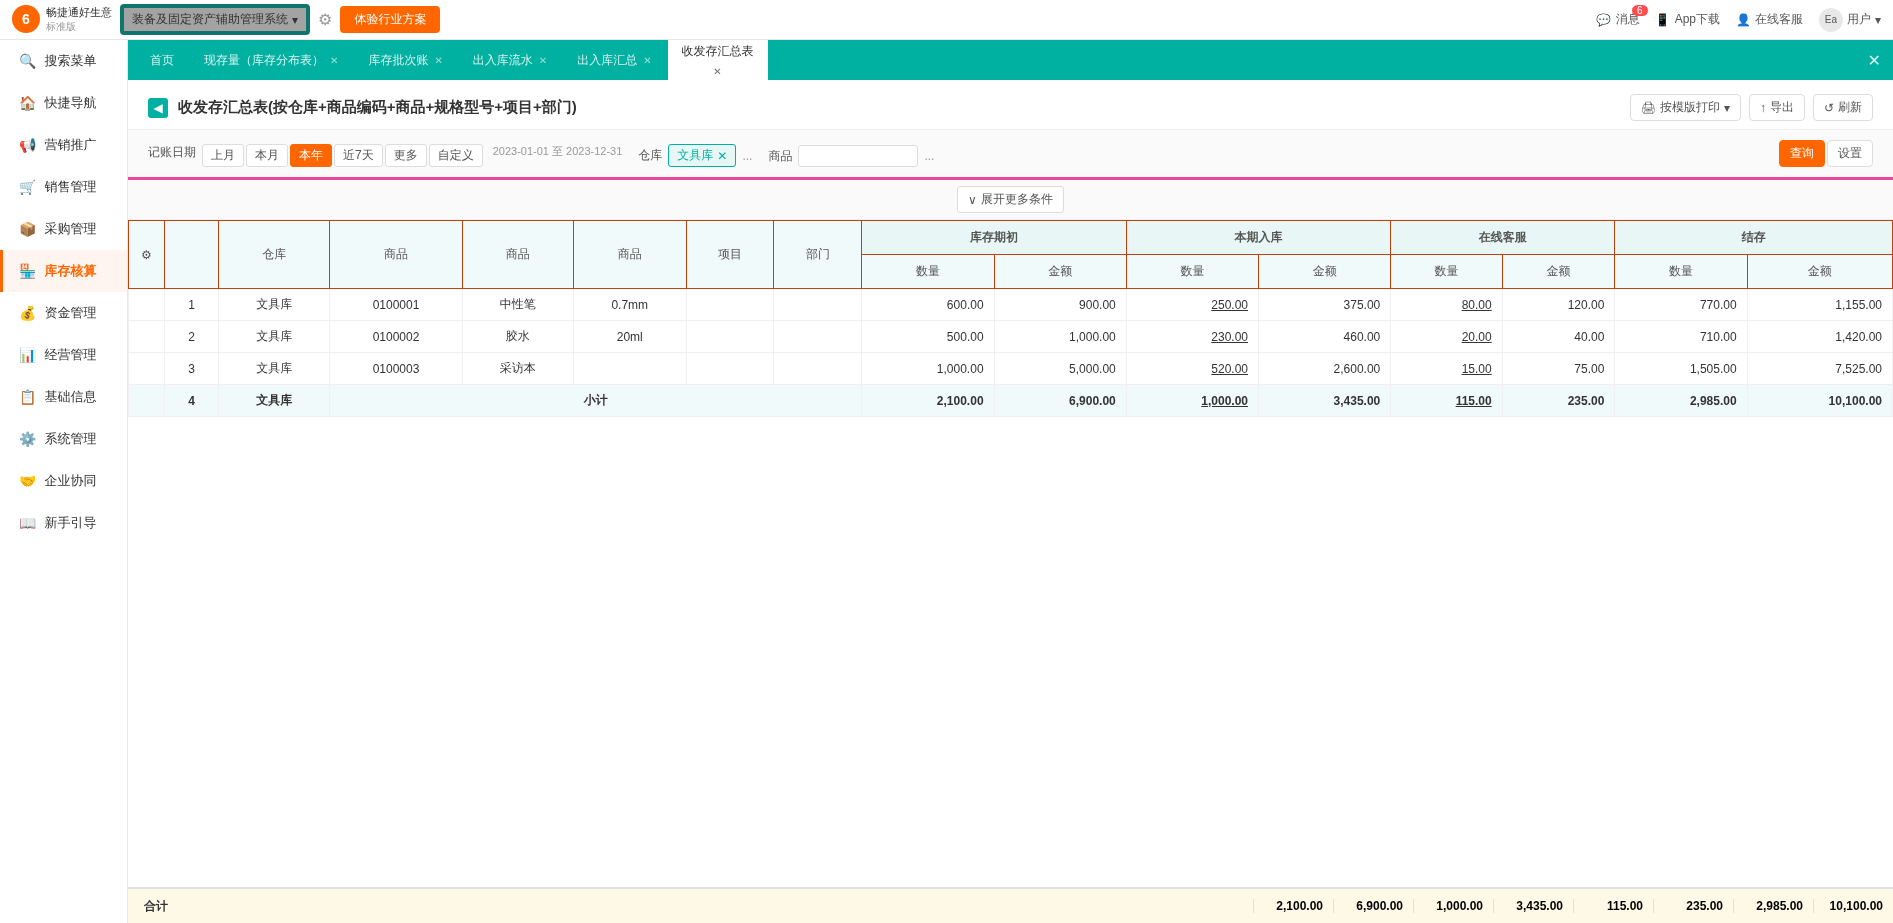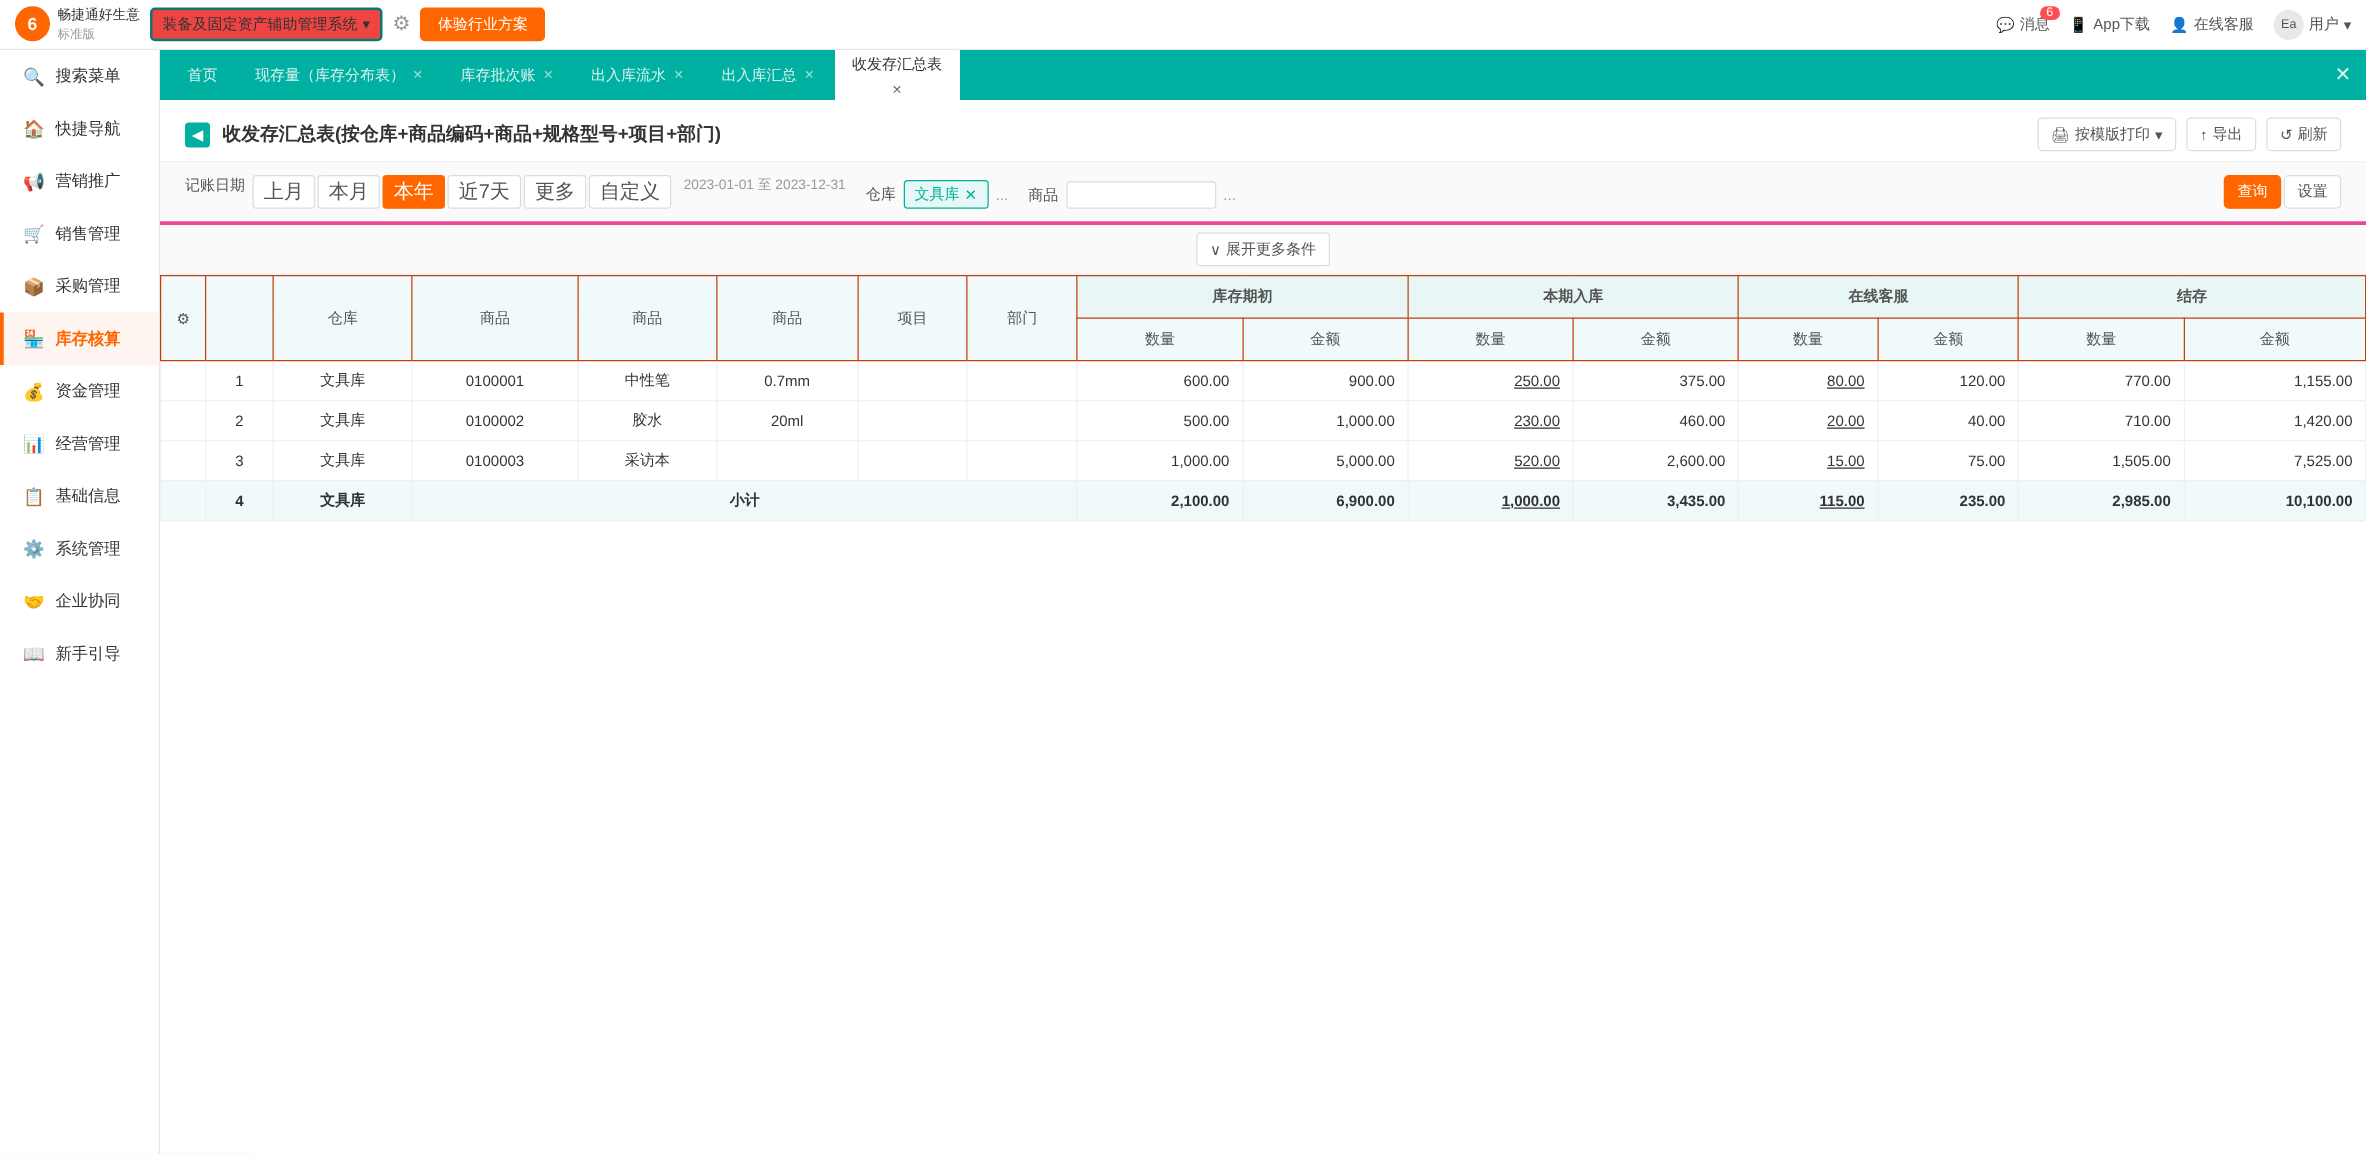--- a/index.html
+++ b/index.html
@@ -5,21 +5,21 @@
     * { box-sizing: border-box; margin: 0; padding: 0; }
     body { font-family: "Microsoft YaHei", "PingFang SC", sans-serif; font-size: 12px; background: #f5f5f5; display: flex; flex-direction: column; height: 923px; overflow: hidden; }
     
     
     .top-bar { height: 40px; background: #fff; border-bottom: 1px solid #e8e8e8; display: flex; align-items: center; padding: 0 12px; justify-content: space-between; }
     .top-bar-left { display: flex; align-items: center; gap: 8px; }
     .logo-area { display: flex; align-items: center; gap: 6px; }
     .logo-icon { width: 28px; height: 28px; background: #ff6600; border-radius: 50%; display: flex; align-items: center; justify-content: center; color: #fff; font-size: 14px; font-weight: bold; }
     .logo-text { font-size: 11px; color: #333; line-height: 1.3; }
     .logo-sub { font-size: 10px; color: #999; }
-    .system-selector { display: flex; align-items: center; gap: 4px; background: #ef4444; border: 2px solid #0f766e; border-radius: 4px; padding: 3px 8px; cursor: pointer; font-size: 12px; color: #333; }
+    .system-selector { display: flex; align-items: center; gap: 4px; background: #a3a3a3; border: 4px solid #0f766e; border-radius: 4px; padding: 3px 8px; cursor: pointer; font-size: 12px; color: #333; }
     .trial-btn { background: #ff6600; color: #fff; border: none; border-radius: 4px; padding: 5px 14px; cursor: pointer; font-size: 12px; }
     .top-bar-right { display: flex; align-items: center; gap: 16px; font-size: 12px; color: #555; }
     .top-right-item { display: flex; align-items: center; gap: 4px; cursor: pointer; position: relative; }
     .badge { background: #ff4d4f; color: #fff; font-size: 10px; border-radius: 8px; padding: 0 4px; min-width: 16px; text-align: center; position: absolute; top: -6px; right: -8px; }
     
     
     .main-container { display: flex; flex: 1; overflow: hidden; }
     
     
     .sidebar { width: 128px; background: #fff; border-right: 1px solid #e8e8e8; display: flex; flex-direction: column; overflow-y: auto; }
@@ -41,21 +41,21 @@
     .page-content { flex: 1; background: #fff; overflow: auto; padding: 0; display: flex; flex-direction: column; }
     
     
     .page-header { padding: 14px 20px 8px; border-bottom: 1px solid #f0f0f0; display: flex; align-items: center; justify-content: space-between; }
     .page-title { font-size: 15px; font-weight: bold; color: #333; }
     .page-actions { display: flex; align-items: center; gap: 8px; }
     .action-btn { display: flex; align-items: center; gap: 4px; padding: 4px 10px; border: 1px solid #ddd; border-radius: 4px; cursor: pointer; font-size: 12px; color: #555; background: #fff; }
     .action-btn.primary { background: #ff6600; color: #fff; border-color: #ff6600; }
     .filter-label { color: #555; font-size: 12px; }
     .date-btns { display: flex; gap: 2px; }
-    .date-btn { padding: 2px 8px; border: 1px solid #ddd; border-radius: 3px; cursor: pointer; font-size: 16px; color: #555; background: #fff; }
+    .date-btn { padding: 2px 8px; border: 1px solid #ddd; border-radius: 3px; cursor: pointer; font-size: 12px; color: #555; background: #fff; }
     .date-btn.active { background: #ff6600; color: #fff; border-color: #ff6600; }
     .date-range { font-size: 11px; color: #999; margin-left: 4px; }
     .warehouse-tag { display: flex; align-items: center; gap: 4px; background: #e6f7f5; border: 1px solid #00b0a0; border-radius: 3px; padding: 2px 8px; font-size: 12px; color: #00b0a0; }
     .tag-close { cursor: pointer; color: #00b0a0; font-size: 12px; }
     .filter-more { color: #999; font-size: 12px; cursor: pointer; }
     .search-input { border: 1px solid #ddd; border-radius: 3px; padding: 3px 8px; font-size: 12px; color: #555; width: 120px; }
     .expand-btn { display: flex; align-items: center; gap: 4px; cursor: pointer; color: #555; font-size: 12px; padding: 4px 10px; border: 1px solid #ddd; border-radius: 3px; background: #fff; }
     
     
     .table-container { flex: 1; overflow: auto; padding: 0 0 40px; }
@@ -356,16 +356,31 @@
     <td class="num">3,435.00</td>
     <td class="num underline"><strong>115.00</strong></td>
     <td class="num">235.00</td>
     <td class="num">2,985.00</td>
     <td class="num">10,100.00</td>
   </tr>
             </tbody>
         </table>
       </div>
 
+      <div style="background:#fef9e7;border-top:2px solid #e0e0e0;display:flex;align-items:center;font-size:12px;font-weight:bold;height:36px;flex-shrink:0;">
+        <div style="flex:0 0 auto;padding:0 16px;color:#333;min-width:500px;">
+          <span>合计</span>
+        </div>
+        <div style="display:flex;margin-left:auto;">
+          <div style="padding:0 10px;text-align:right;min-width:80px;border-left:1px solid #e0e0e0;">2,100.00</div>
+          <div style="padding:0 10px;text-align:right;min-width:80px;border-left:1px solid #e0e0e0;">6,900.00</div>
+          <div style="padding:0 10px;text-align:right;min-width:80px;border-left:1px solid #e0e0e0;">1,000.00</div>
+          <div style="padding:0 10px;text-align:right;min-width:80px;border-left:1px solid #e0e0e0;">3,435.00</div>
+          <div style="padding:0 10px;text-align:right;min-width:80px;border-left:1px solid #e0e0e0;">115.00</div>
+          <div style="padding:0 10px;text-align:right;min-width:80px;border-left:1px solid #e0e0e0;">235.00</div>
+          <div style="padding:0 10px;text-align:right;min-width:80px;border-left:1px solid #e0e0e0;">2,985.00</div>
+          <div style="padding:0 10px;text-align:right;min-width:80px;border-left:1px solid #e0e0e0;">10,100.00</div>
+        </div>
+      </div>
 
     </div>
   </div>
 </div>
 
 </body></html>

